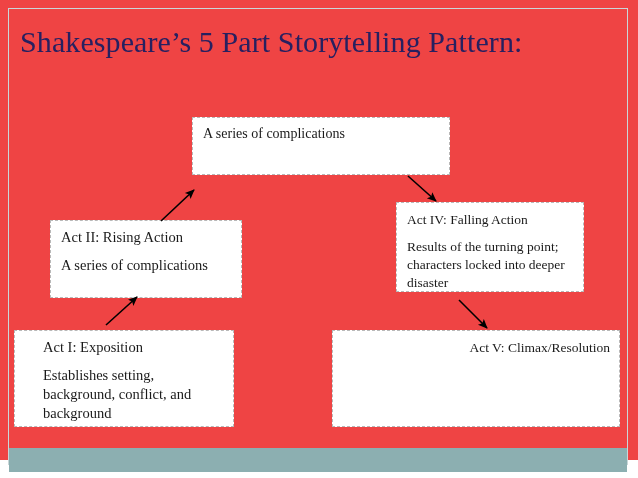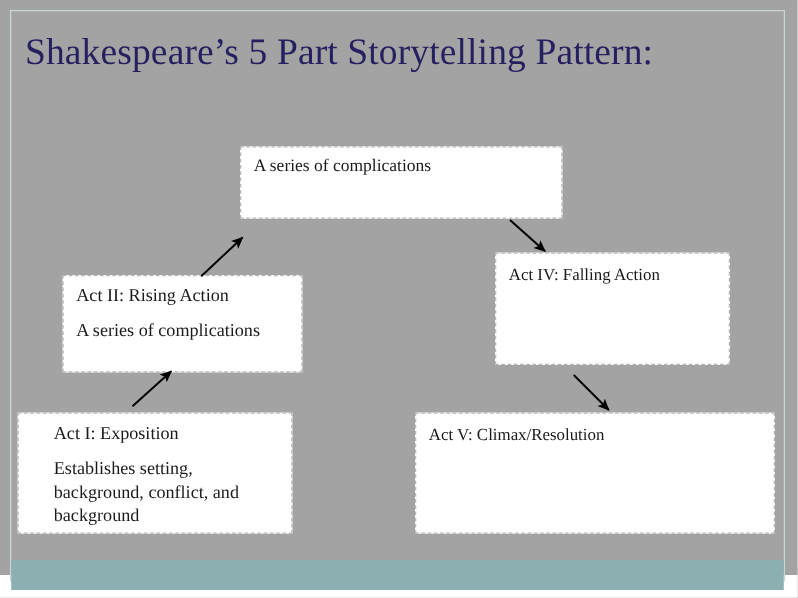--- a/index.html
+++ b/index.html
@@ -12,21 +12,21 @@
     width: 638px;
     height: 478px;
     overflow: hidden;
     font-family: "Liberation Serif", "DejaVu Serif", serif;
   }
 
   #slide {
     position: relative;
     width: 638px;
     height: 460px;
-    background: #a3a3a3;
+    background: #ef4444;
     box-sizing: border-box;
   }
 
   
   #slide-frame {
     position: absolute;
     left: 8px;
     top: 8px;
     width: 620px;
     height: 457px;
@@ -90,21 +90,21 @@
 
   #box-act2 { left: 50px;  top: 220px; width: 192px; height: 78px; }
   #box-act2 .act-heading { font-size: 14.5px; margin-bottom: 9px; }
   #box-act2 .act-body    { font-size: 14.5px; line-height: 19px; }
 
   #box-act1 { left: 14px;  top: 330px; width: 220px; height: 97px; padding-left: 28px; }
   #box-act1 .act-heading { font-size: 14.5px; margin-bottom: 9px; }
   #box-act1 .act-body    { font-size: 14.5px; line-height: 19px; }
 
   #box-act5 { left: 332px; top: 330px; width: 288px; height: 97px; }
-  #box-act5 .act-heading { margin-bottom: 9px; }
+  #box-act5 .act-heading { margin-bottom: 9px; text-align: right; }
   #box-act5 .act-body    { font-size: 13px; line-height: 17px; }
 
   
   #arrow-layer {
     position: absolute;
     left: 0;
     top: 0;
     width: 638px;
     height: 478px;
     pointer-events: none;
@@ -118,20 +118,21 @@
   <div id="slide-frame"></div>
 
   <div id="slide-title">Shakespeare’s 5 Part Storytelling Pattern:</div>
 
   <div class="act-box" id="box-act3">
     <span class="act-body">A series of complications</span>
   </div>
 
   <div class="act-box" id="box-act4">
     <span class="act-heading">Act IV: Falling Action</span>
+    <span class="act-body">Results of the turning point; characters locked into deeper disaster</span>
   </div>
 
   <div class="act-box" id="box-act2">
     <span class="act-heading">Act II: Rising Action</span>
     <span class="act-body">A series of complications</span>
   </div>
 
   <div class="act-box" id="box-act1">
     <span class="act-heading">Act I: Exposition</span>
     <span class="act-body">Establishes setting, background, conflict, and background</span>

